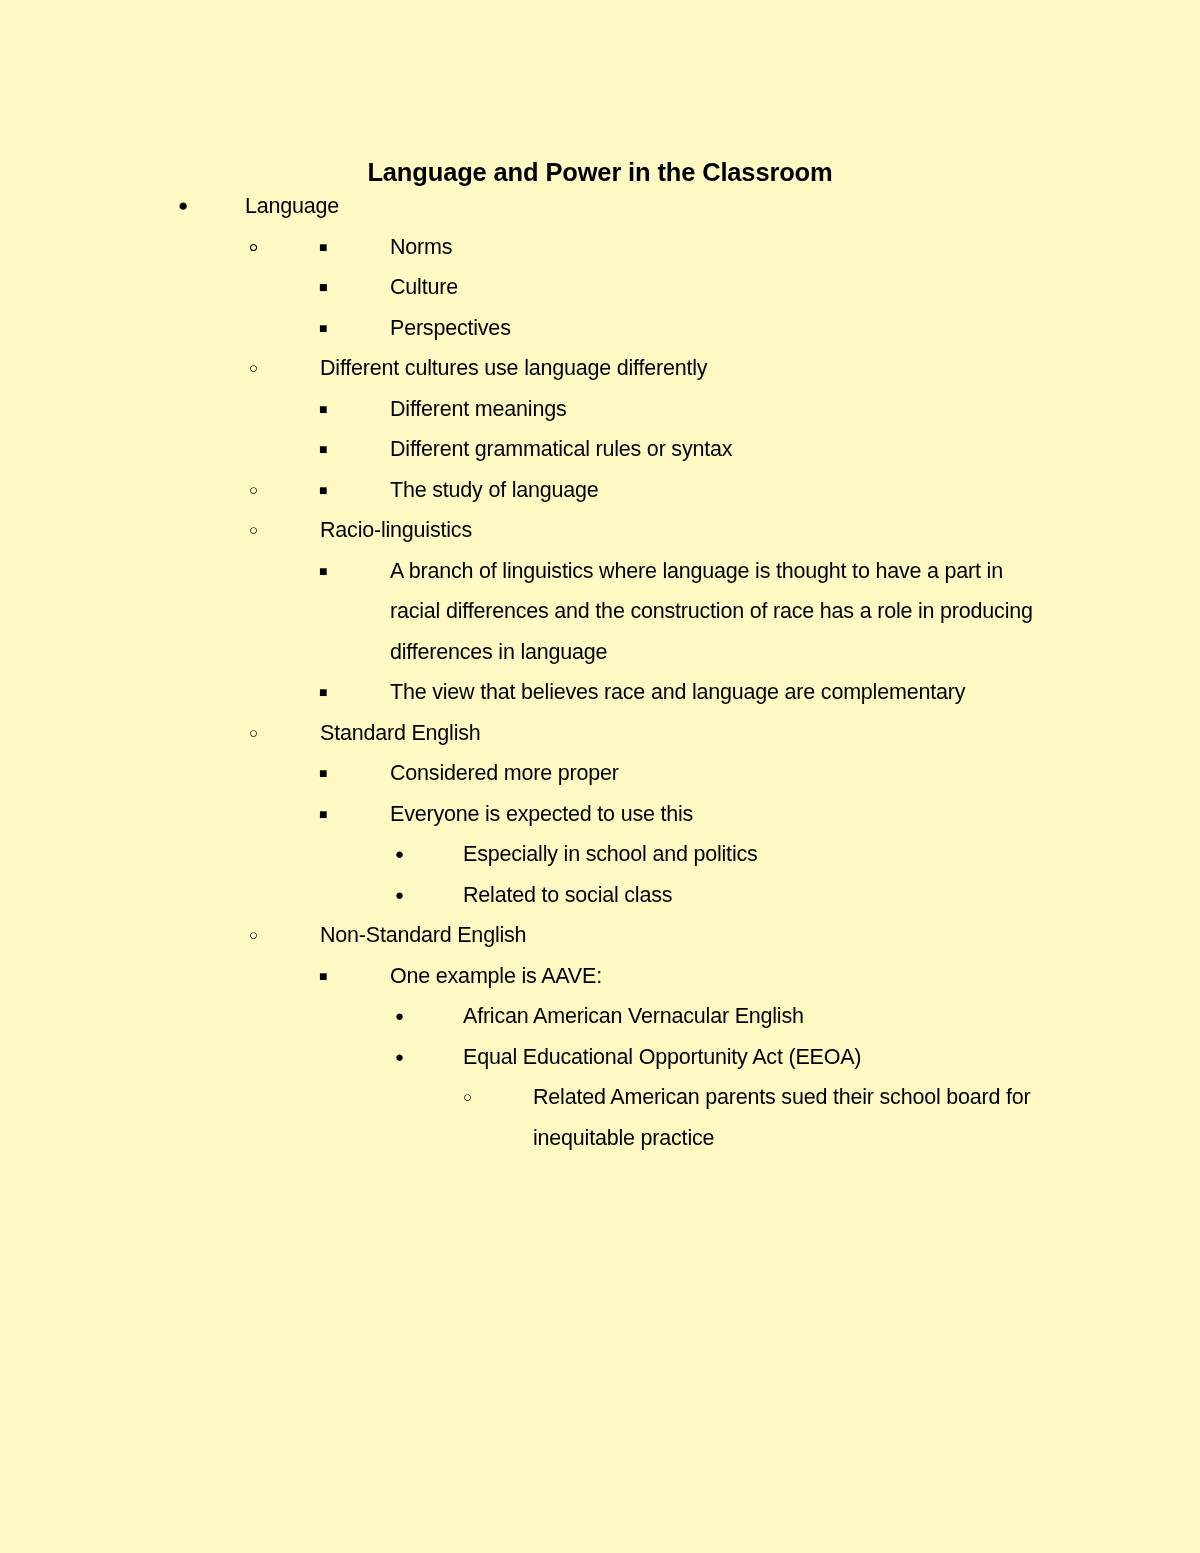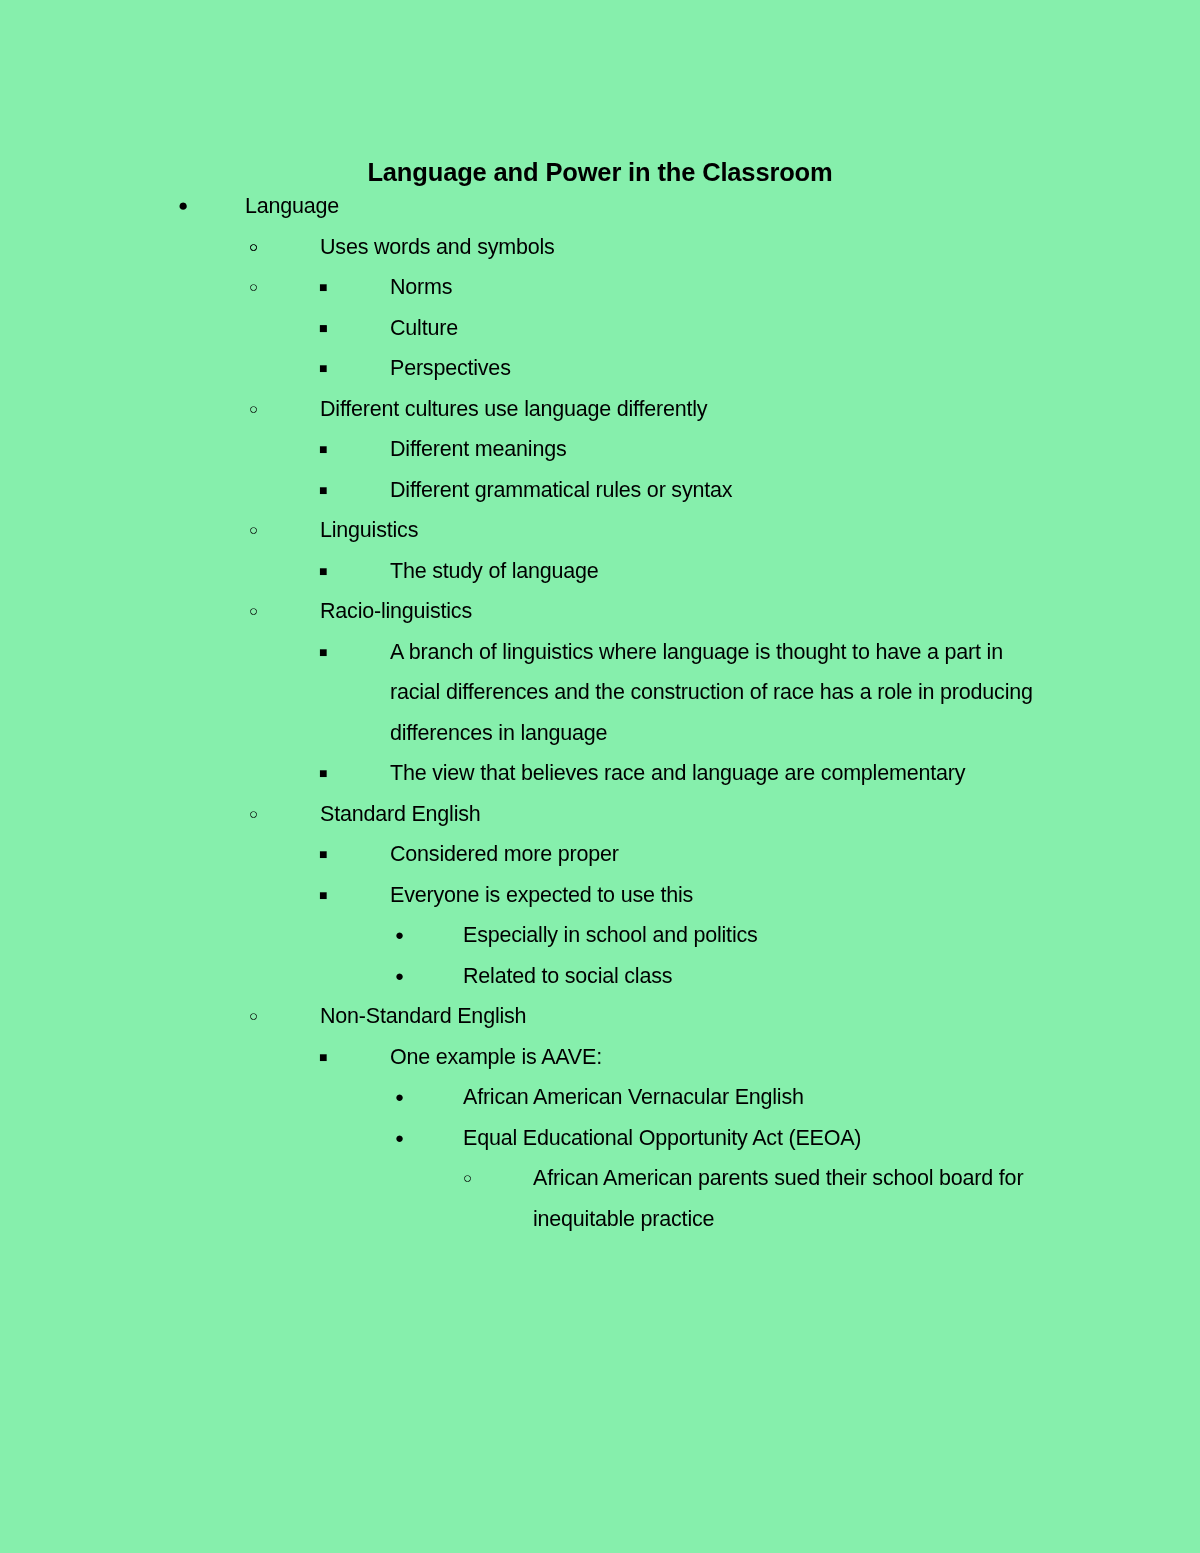--- a/index.html
+++ b/index.html
@@ -13,21 +13,21 @@
     height: 1553px;
     font-family: "Liberation Sans", "DejaVu Sans", sans-serif;
     color: #000000;
     -webkit-font-smoothing: antialiased;
   }
 
   .page {
     position: relative;
     width: 1200px;
     height: 1553px;
-    background: #86efac;
+    background: #fef9c3;
     box-sizing: border-box;
     overflow: hidden;
     padding-left: 47px;
   }
 
   .doc-title {
     position: absolute;
     top: 140px;
     left: 0;
     width: 1200px;
@@ -100,21 +100,20 @@
   <div class="outline">
       <div class="item lvl1">
         <span class="marker">●</span>
         <span class="text">Language</span>
       </div>
       <div class="item lvl2">
         <span class="marker">○</span>
       </div>
       <div class="item lvl2">
         <span class="marker">○</span>
-        <span class="text">Uses words and symbols</span>
       </div>
       <div class="item lvl2">
         <span class="marker">○</span>
       </div>
       <div class="item lvl3">
         <span class="marker">■</span>
         <span class="text">Norms</span>
       </div>
       <div class="item lvl3">
         <span class="marker">■</span>
@@ -134,21 +133,20 @@
       <div class="item lvl3">
         <span class="marker">■</span>
         <span class="text">Different meanings</span>
       </div>
       <div class="item lvl3">
         <span class="marker">■</span>
         <span class="text">Different grammatical rules or syntax</span>
       </div>
       <div class="item lvl2">
         <span class="marker">○</span>
-        <span class="text">Linguistics</span>
       </div>
       <div class="item lvl3">
         <span class="marker">■</span>
         <span class="text">The study of language</span>
       </div>
       <div class="item lvl2">
         <span class="marker">○</span>
         <span class="text">Racio-linguistics</span>
       </div>
       <div class="item lvl3 wrap">
@@ -190,17 +188,17 @@
       <div class="item lvl4">
         <span class="marker">●</span>
         <span class="text">African American Vernacular English</span>
       </div>
       <div class="item lvl4">
         <span class="marker">●</span>
         <span class="text">Equal Educational Opportunity Act (EEOA)</span>
       </div>
       <div class="item lvl5 wrap">
         <span class="marker">○</span>
-        <span class="text">African American parents sued their school board for inequitable practice</span>
+        <span class="text">Related American parents sued their school board for inequitable practice</span>
       </div>
     </div>
 
 </div>
 
 </body></html>

